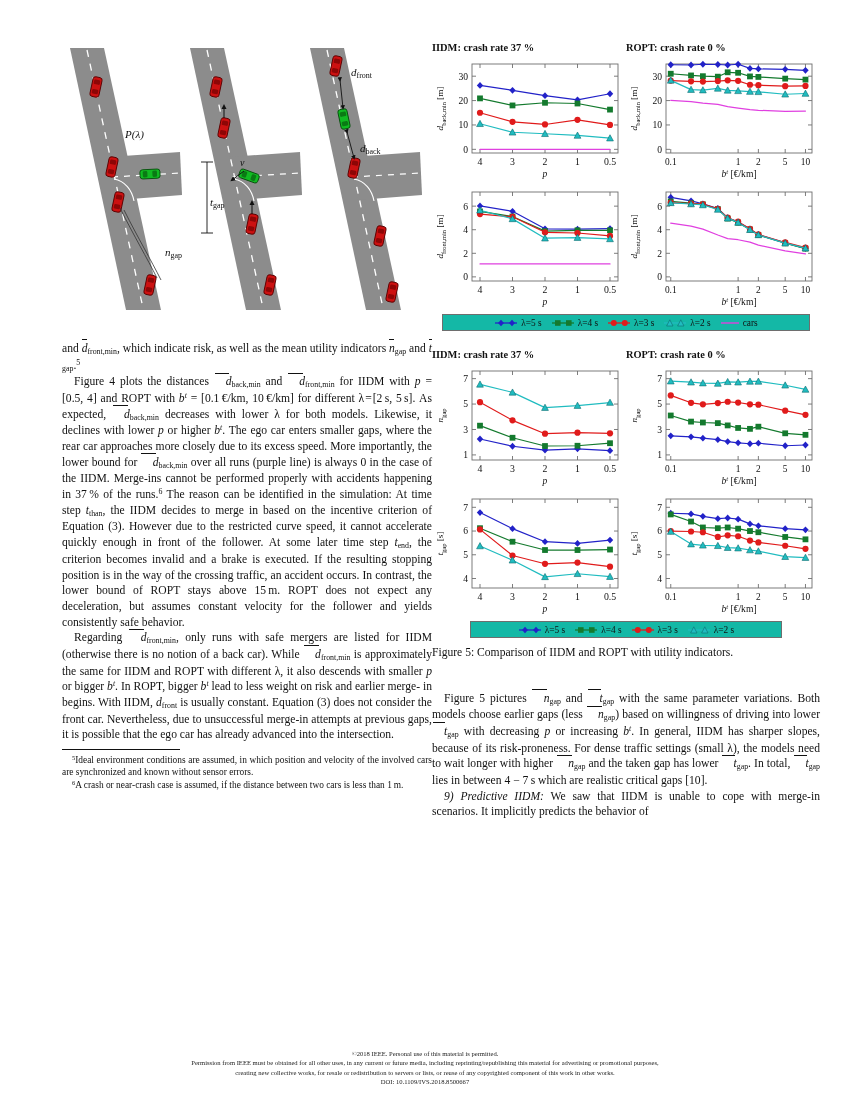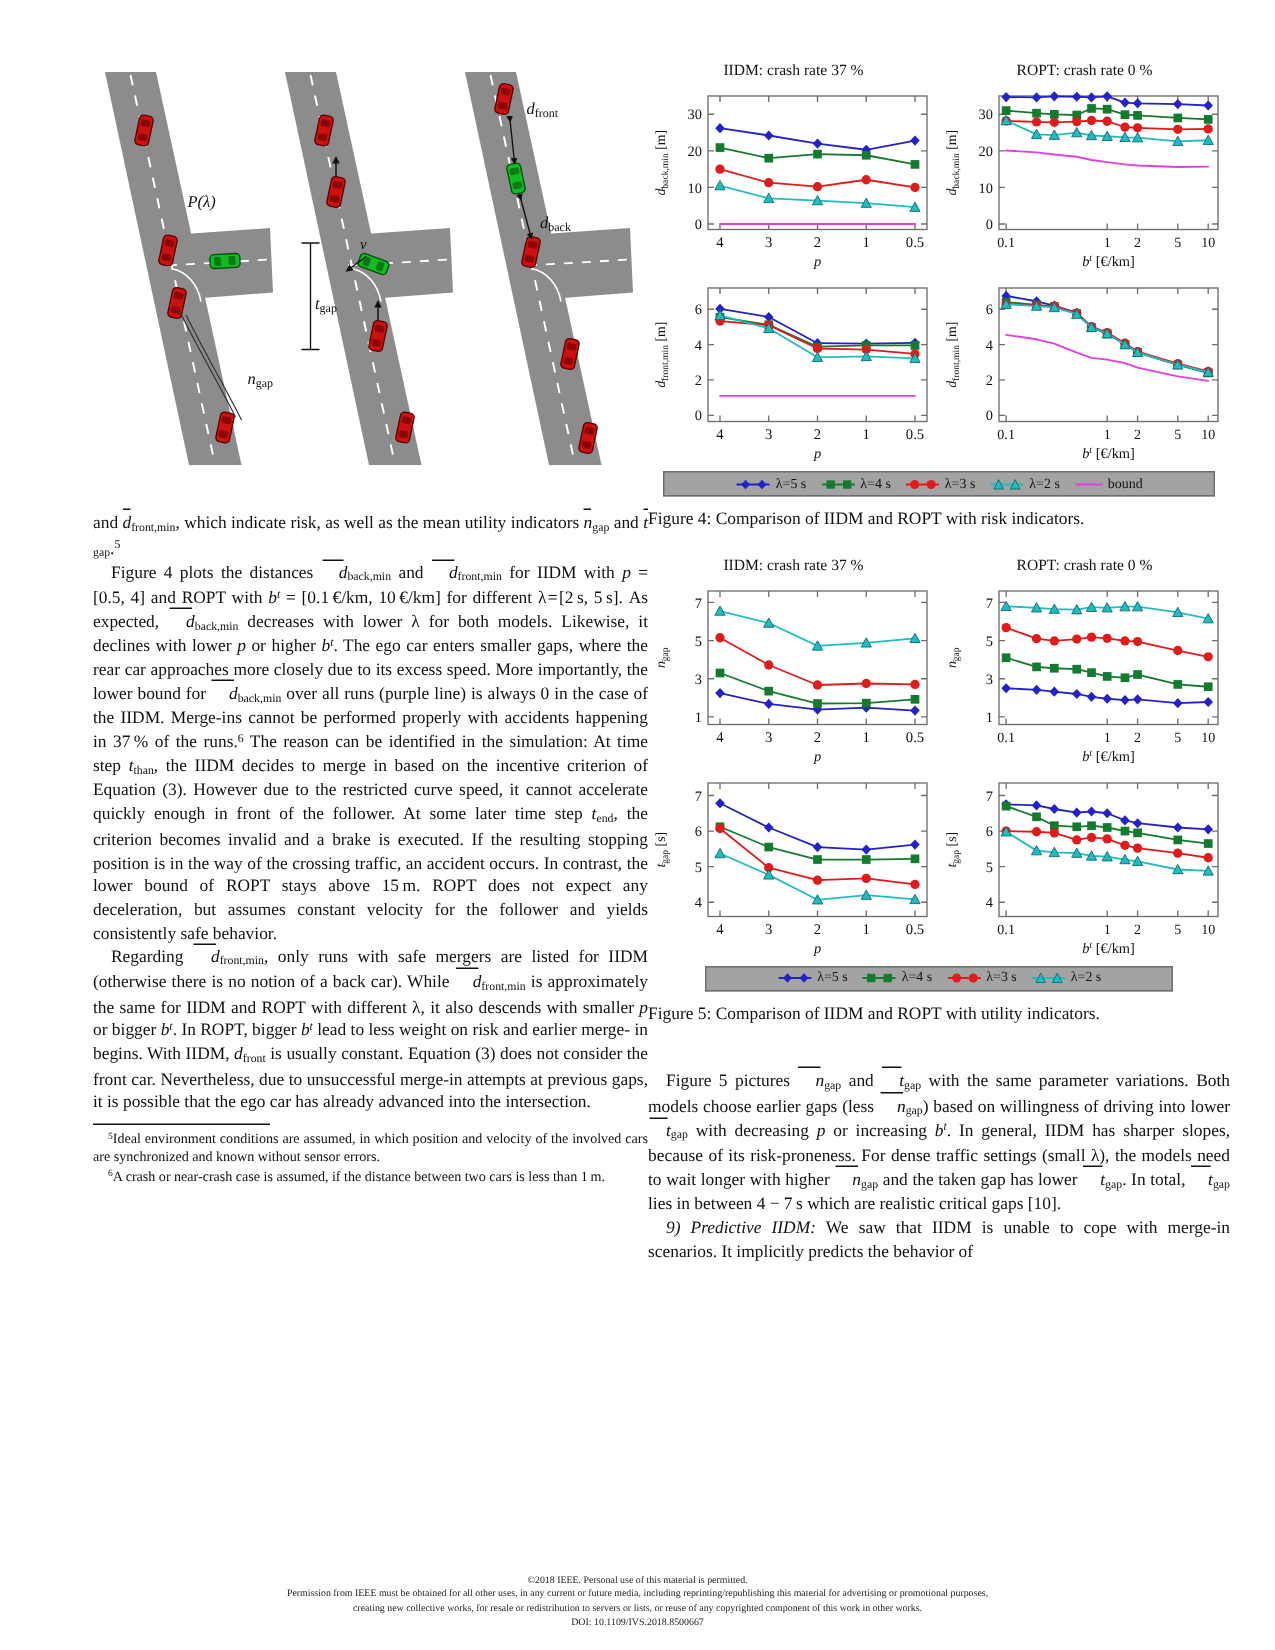--- a/index.html
+++ b/index.html
@@ -50,28 +50,28 @@
   .fig3-cap { margin-top:6px; }
 
   
   .fn-rule { width:118px; height:1px; background:#111; margin:6px 0 4px 0; }
   .footnote { font-size:9.4px; line-height:1.3; text-align:justify; text-indent:10px; margin:0; }
 
   
   .figblock { width:388px; }
   .chart-grid { display:grid; grid-template-columns: 194px 194px; }
   .coltitle {
-    font-size:10.4px; text-align:center; height:15px; line-height:15px;
+    font-size:10.4px; text-align:left; height:15px; line-height:15px;font-weight:bold;
   }
   .cell { position:relative; }
   .cell svg { display:block; }
   .legendbox {
     border:1px solid #6e6e6e; margin: 3px 10px 0 10px; height:17px;
     display:flex; align-items:center; justify-content:center; gap:9px;
-    background:#a3a3a3;
+    background:#14b8a6;
   }
   .legitem { display:flex; align-items:center; gap:3px; font-size:9.3px; }
   .legitem svg { display:block; }
   .figcap { font-size:11.6px; line-height:1.34; margin-top:7px; text-align:justify; }
 
   
   .footer {
     position:absolute; left:0; right:0; bottom:13px;
     text-align:center; font-size:6.6px; line-height:1.45; color:#222;
     font-family:"Liberation Serif", serif;
@@ -615,25 +615,24 @@
             <line x1="1" y1="5" x2="23" y2="5" stroke="#20bcc0" stroke-width="1.3"></line>
             <path d="M6.8,1.8 L10,8 L3.6,8 Z" fill="#20bcc0" stroke="#0c6b6e" stroke-width="0.6"></path>
             <path d="M17.8,1.8 L21,8 L14.6,8 Z" fill="#20bcc0" stroke="#0c6b6e" stroke-width="0.6"></path>
           </svg>
           <span>λ=2 s</span>
         </div>
         <div class="legitem">
           <svg width="20" height="10">
             <line x1="1" y1="5" x2="19" y2="5" stroke="#e040e0" stroke-width="1.4"></line>
           </svg>
-          <span>bound</span>
+          <span>cars</span>
         </div>
       </div>
 
-      <div class="figcap">Figure 4: Comparison of IIDM and ROPT with risk indicators.</div>
     </div>
 
     <div class="figblock" style="margin-top:16px">
       <div class="chart-grid">
         <div class="coltitle">IIDM: crash rate 37 %</div>
         <div class="coltitle">ROPT: crash rate 0 %</div>
         <div class="cell">
             <svg id="c4" width="194" height="128">
               <rect x="40" y="9" width="146" height="89" fill="none" stroke="#6e6e6e" stroke-width="0.9"></rect>
               <line x1="40" y1="92.91428571428571" x2="44" y2="92.91428571428571" stroke="#6e6e6e" stroke-width="0.9"></line>

